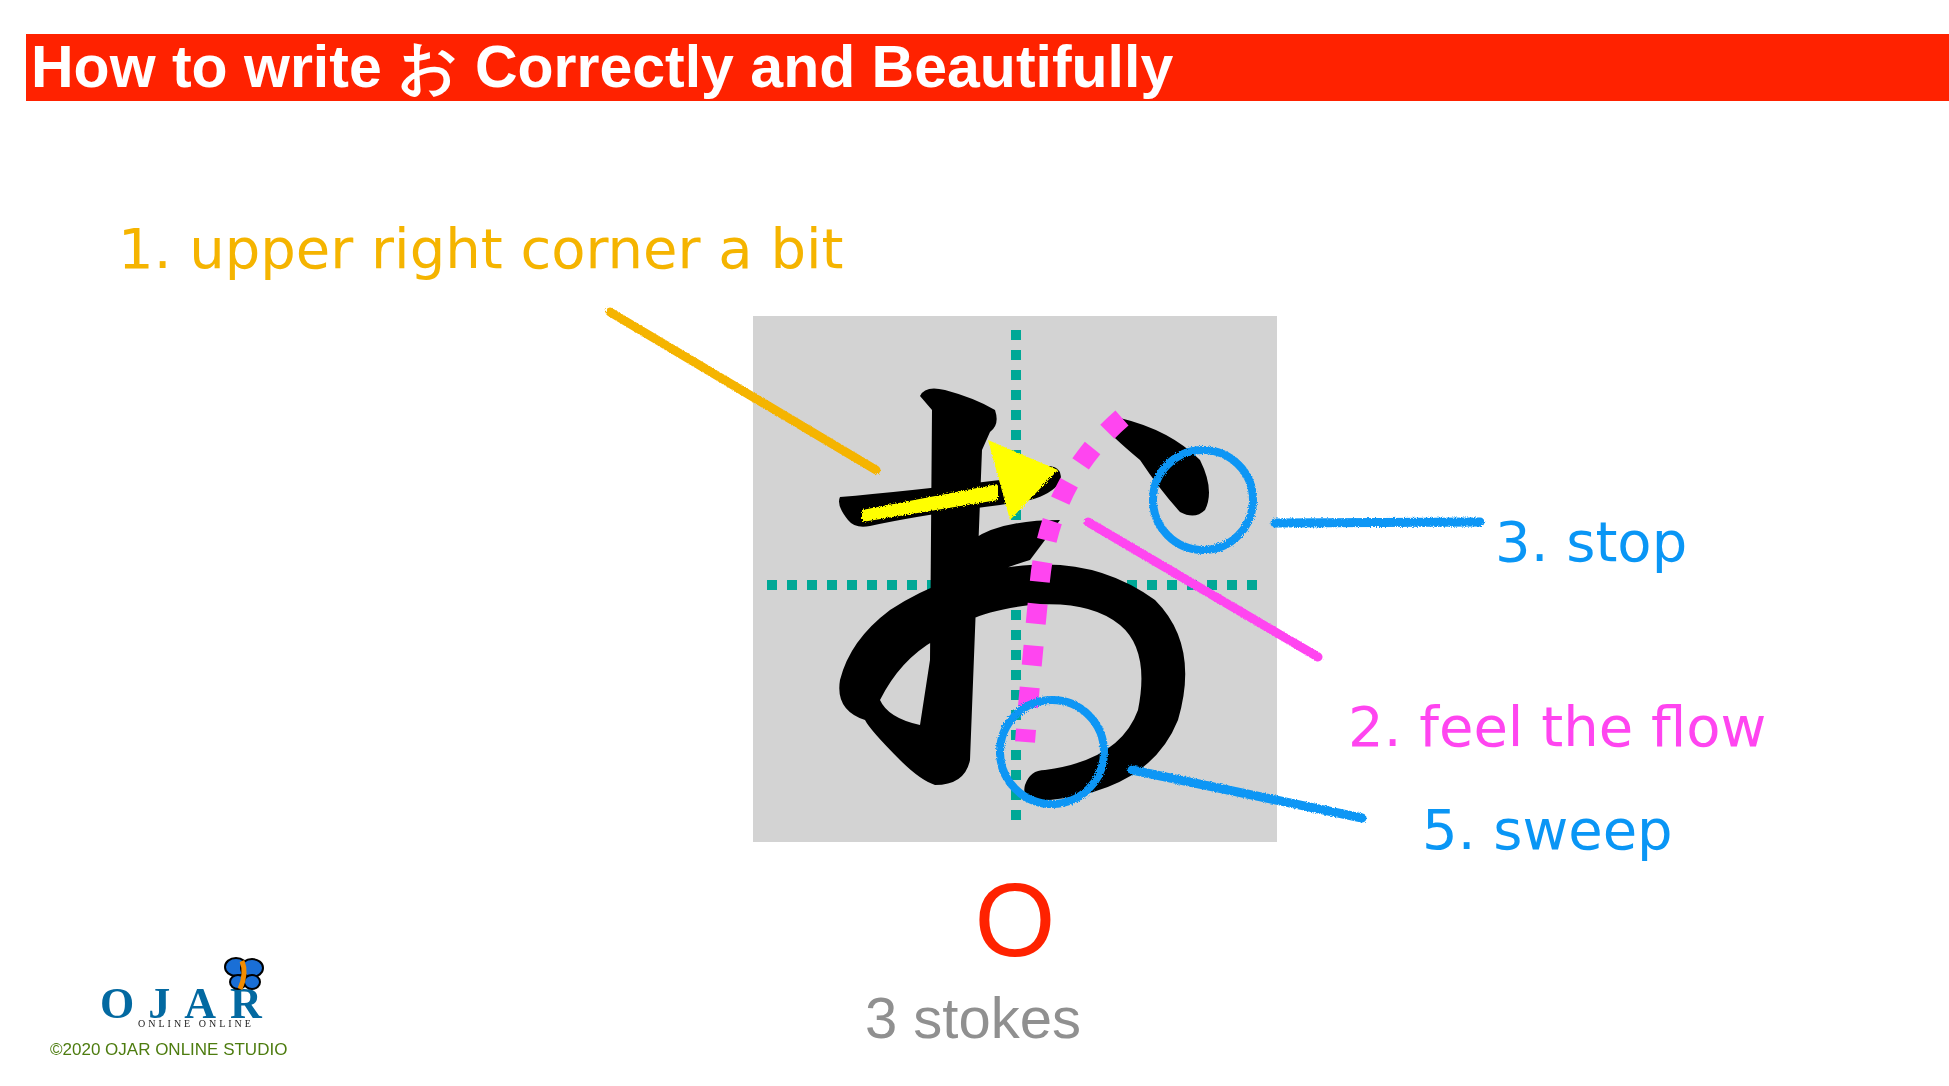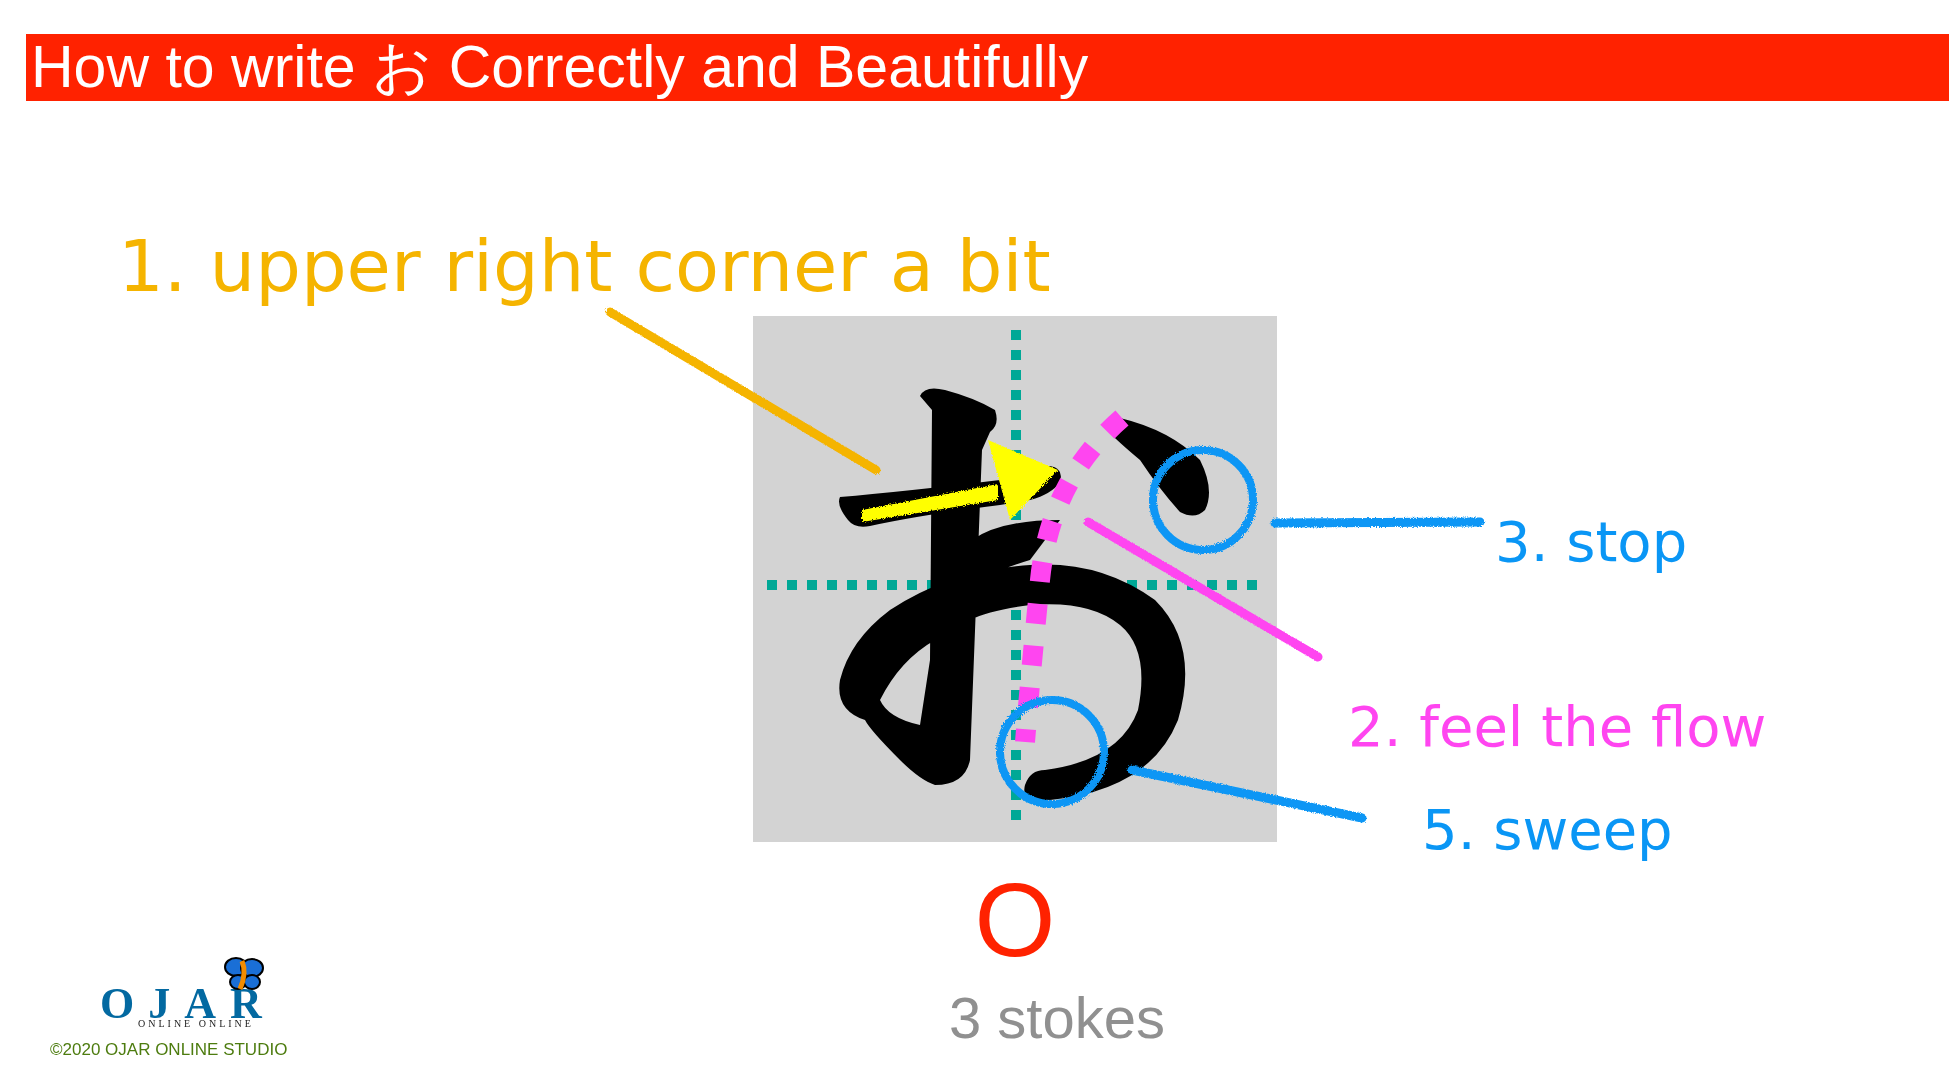--- a/index.html
+++ b/index.html
@@ -1,26 +1,26 @@
 <!DOCTYPE html>
 <html><head>
 <meta charset="utf-8">
 <style>
   html, body { margin:0; padding:0; background:#ffffff; }
   body { width:1949px; height:1086px; position:relative; overflow:hidden; font-family:"Liberation Sans", sans-serif; }
   .abs { position:absolute; }
   #title-bar { left:26px; top:34px; width:1923px; height:67px; background:#FF2200; }
-  #title-text { left:31px; top:34px; height:83px; line-height:67px; color:#fff; font-size:59px; white-space:nowrap; letter-spacing:0px; }
+  #title-text { left:31px; top:34px; height:83px; line-height:67px; color:#fff; font-size:59px; white-space:nowrap; letter-spacing:0px;font-weight:bold; }
   .label { position:absolute; white-space:nowrap; font-family:"DejaVu Sans", sans-serif; }
-  #label-1 { left:118px; top:224px; font-size:72px; color:#F5B400; }
+  #label-1 { left:118px; top:216px; font-size:56px; color:#F5B400; }
   #label-stop { left:1495px; top:509px; font-size:56px; color:#0A96F5; }
   #label-flow { left:1348px; top:668px; font-size:56px; color:#FF45F0;margin-top:26px; }
   #label-sweep { left:1422px; top:797px; font-size:56px; color:#0A96F5; }
   #romaji { left:915px; top:865px; width:200px; text-align:center; font-size:104px; color:#FF2200; line-height:110px; }
-  #strokes { left:865px; top:985px; width:300px; text-align:right; font-size:58px; color:#909090; line-height:66px; }
+  #strokes { left:865px; top:985px; width:300px; text-align:left; font-size:58px; color:#909090; line-height:66px; }
   #logo-word { left:100px; top:978px; font-family:"Liberation Serif", serif; font-weight:bold; font-size:44px; letter-spacing:14px; color:#0369a1; }
   #logo-sub { left:138px; top:1018px; font-family:"Liberation Serif", serif; font-size:10px; letter-spacing:3px; color:#222; }
   #copyright { left:50px; top:1040px; font-size:17px; color:#4d7c0f; }
   svg#art { position:absolute; left:0; top:0; }
 </style>
 </head>
 <body>
 
 <div id="title-bar" class="abs"></div>
 <div id="title-text" class="abs">How to write お Correctly and Beautifully</div>

